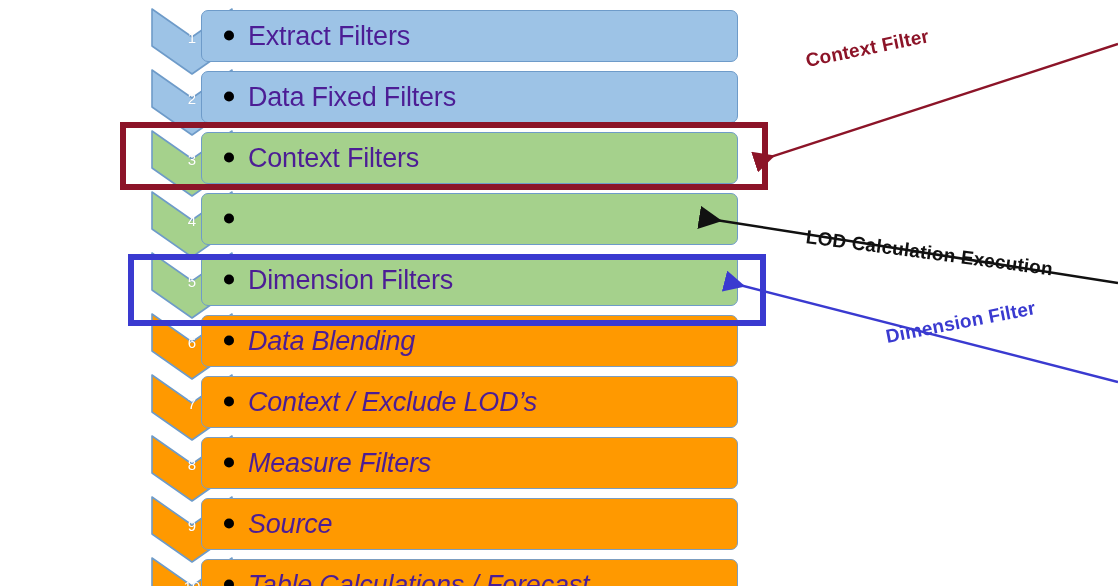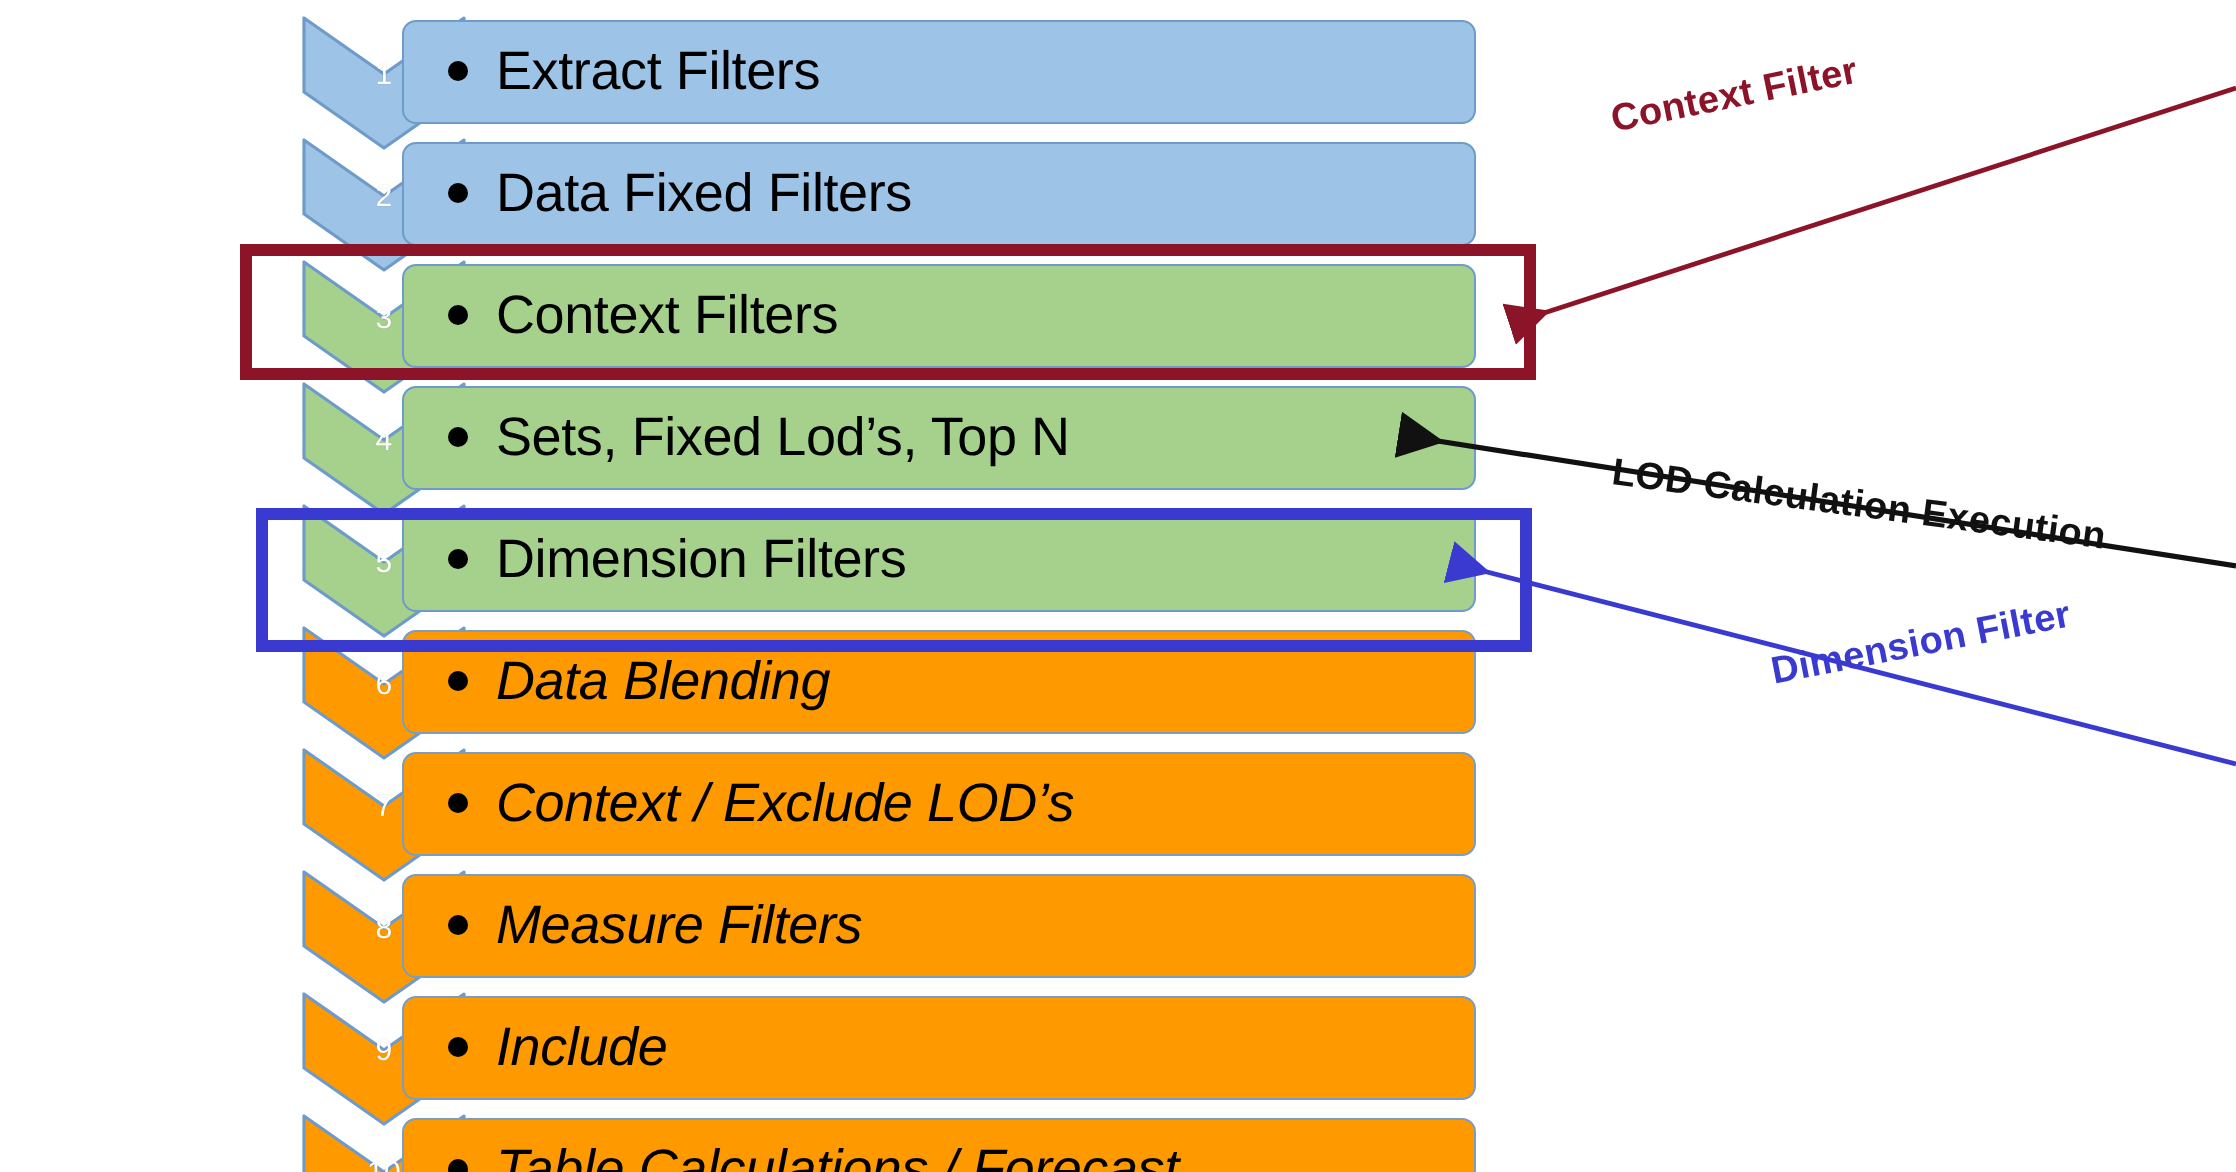--- a/index.html
+++ b/index.html
@@ -23,21 +23,21 @@
     letter-spacing:.2px;line-height:1;
     text-shadow:0 0 1px rgba(0,0,0,.12);
   }
   .bar{
     position:absolute;left:201px;top:10px;width:537px;height:52px;
     border-radius:7px;border:1px solid #6E9BC9;
     box-sizing:border-box;
   }
   .bar .txt{
     position:absolute;left:22px;top:50%;transform:translateY(-50%);
-    font-size:27px;color:#000000;white-space:nowrap;
+    font-size:27px;color:#4c1d95;white-space:nowrap;
     font-family:"Liberation Sans", sans-serif;
     font-weight:400;letter-spacing:-.2px;
   }
   .bar .bul{
     display:inline-block;width:10px;height:10px;border-radius:50%;
     background:#000;vertical-align:.16em;margin-right:14px;
   }
 
   
   .c-blue  .bar{background:#9DC3E6;}
@@ -110,21 +110,21 @@
         </div>
       </div>
       <div class="row c-green" style="top: 183px;">
         <div class="chev">
           <svg viewBox="0 0 82 75" xmlns="http://www.w3.org/2000/svg">
             <path d="M1,9 L1,46 L41,74 L81,46 L81,9 L41,37 Z" fill="#A5D18C" stroke="#6E9BC9" stroke-width="1.6" stroke-linejoin="round"></path>
           </svg>
           <div class="num">4</div>
         </div>
         <div class="bar" style="background: rgb(165, 209, 140);">
-          <div class="txt"><span class="bul"></span><span>Sets, Fixed Lod’s, Top N</span></div>
+          <div class="txt"><span class="bul"></span></div>
         </div>
       </div>
       <div class="row c-green" style="top: 244px;">
         <div class="chev">
           <svg viewBox="0 0 82 75" xmlns="http://www.w3.org/2000/svg">
             <path d="M1,9 L1,46 L41,74 L81,46 L81,9 L41,37 Z" fill="#A5D18C" stroke="#6E9BC9" stroke-width="1.6" stroke-linejoin="round"></path>
           </svg>
           <div class="num">5</div>
         </div>
         <div class="bar" style="background: rgb(165, 209, 140); padding-left: 44px;">
@@ -165,21 +165,21 @@
         </div>
       </div>
       <div class="row c-orange" style="top: 488px;">
         <div class="chev">
           <svg viewBox="0 0 82 75" xmlns="http://www.w3.org/2000/svg">
             <path d="M1,9 L1,46 L41,74 L81,46 L81,9 L41,37 Z" fill="#FF9900" stroke="#6E9BC9" stroke-width="1.6" stroke-linejoin="round"></path>
           </svg>
           <div class="num">9</div>
         </div>
         <div class="bar" style="background: rgb(255, 153, 0); border-color: rgb(123, 157, 192);">
-          <div class="txt"><span class="bul"></span><span>Include</span></div>
+          <div class="txt"><span class="bul"></span><span>Source</span></div>
         </div>
       </div>
       <div class="row c-orange" style="top: 549px;">
         <div class="chev">
           <svg viewBox="0 0 82 75" xmlns="http://www.w3.org/2000/svg">
             <path d="M1,9 L1,46 L41,74 L81,46 L81,9 L41,37 Z" fill="#FF9900" stroke="#6E9BC9" stroke-width="1.6" stroke-linejoin="round"></path>
           </svg>
           <div class="num">10</div>
         </div>
         <div class="bar" style="background: rgb(255, 153, 0); border-color: rgb(123, 157, 192);">

